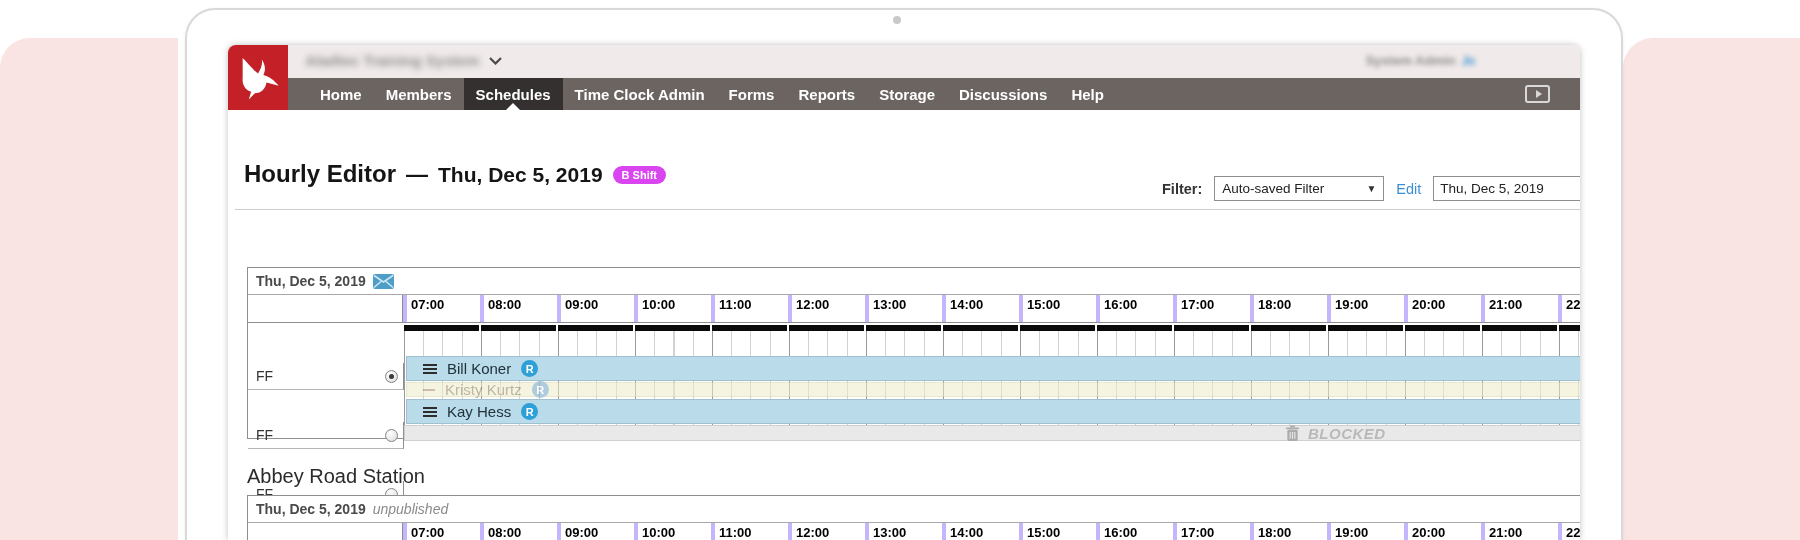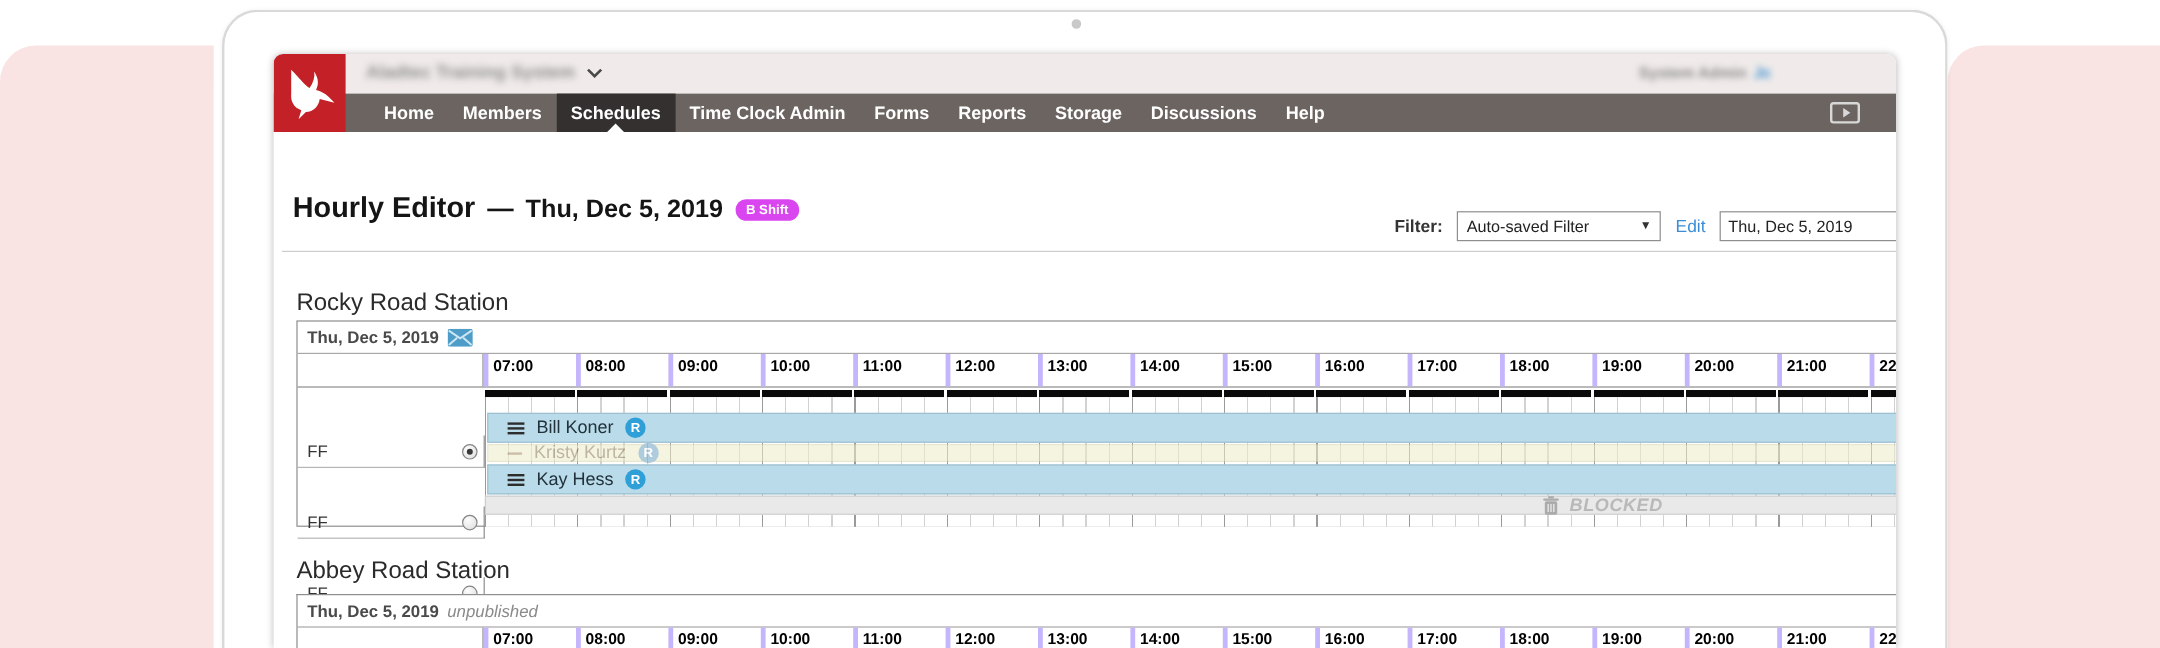--- a/index.html
+++ b/index.html
@@ -91,21 +91,21 @@
            border:1px solid #858585; background:radial-gradient(circle at 35% 30%,#fdfdfd,#dcdcdc);
            cursor:pointer; }
   .radio.on::after { content:""; display:block; width:5px; height:5px; margin:3px;
            border-radius:50%; background:#3a3a3a; }
   .rows-grid { position:absolute; left:156px; top:63px; width:1234px; height:108px;
            background-color:#fff;
            background-image:
              repeating-linear-gradient(90deg,#9a9a9a 0 1px,transparent 1px 77px),
              repeating-linear-gradient(90deg,#d2d2d2 0 1px,transparent 1px 19.25px); }
   .bar { position:absolute; left:2px; width:1232px; display:flex; align-items:center;
-         gap:10px; padding-left:16px; cursor:pointer; }
+         gap:10px; padding-left:16px; cursor:pointer;margin-top:12px; }
   .bar-blue   { background:#badbe9; border:1px solid #9fc0cf; height:25px; }
   .bar-yellow { background:#ececc8; border:1px solid #d6d6ab; height:15px; }
   .bar-gray   { background:#e9e9e9; border:1px solid #cfcfcf; height:16px; left:0; }
   .bar .nm { font-size:15px; color:#21323c; }
   .ham { width:14px; height:10px; border-top:2px solid #2d2d2d; border-bottom:2px solid #2d2d2d;
          position:relative; flex:none; }
   .ham::after { content:""; position:absolute; left:0; top:2px; width:100%; height:2px; background:#2d2d2d; }
   .dash2 { width:12px; height:2px; background:#a58a63; flex:none; }
   .rbadge { width:17px; height:17px; border-radius:50%; background:#2f9fd8; color:#fff;
             font-weight:bold; font-size:11px; display:inline-flex; align-items:center;
@@ -177,21 +177,20 @@
     <div class="fselect">
       <span>Auto-saved Filter</span>
       <span class="arr">▼</span>
     </div>
     <a class="editlink">Edit</a>
     <input class="fdate" value="Thu, Dec 5, 2019" style="">
   </div>
 
   <div class="rule"></div>
 
-  <h2 class="station-h" style="top:196px;">Rocky Road Station</h2>
 
   <div class="sched" style="top:222px; height:172px;">
     <div class="drow">
       <span>Thu, Dec 5, 2019</span>
       <svg width="21" height="15" viewBox="0 0 21 15">
         <rect x="0" y="0" width="21" height="15" rx="2" fill="#4e9dc8"></rect>
         <path d="M1 1.5 L10.5 8 L20 1.5 M1 13.5 L8 7.5 M20 13.5 L13 7.5" stroke="#cfe7f3" stroke-width="1.6" fill="none"></path>
       </svg>
     </div>
     <div class="hrow">

